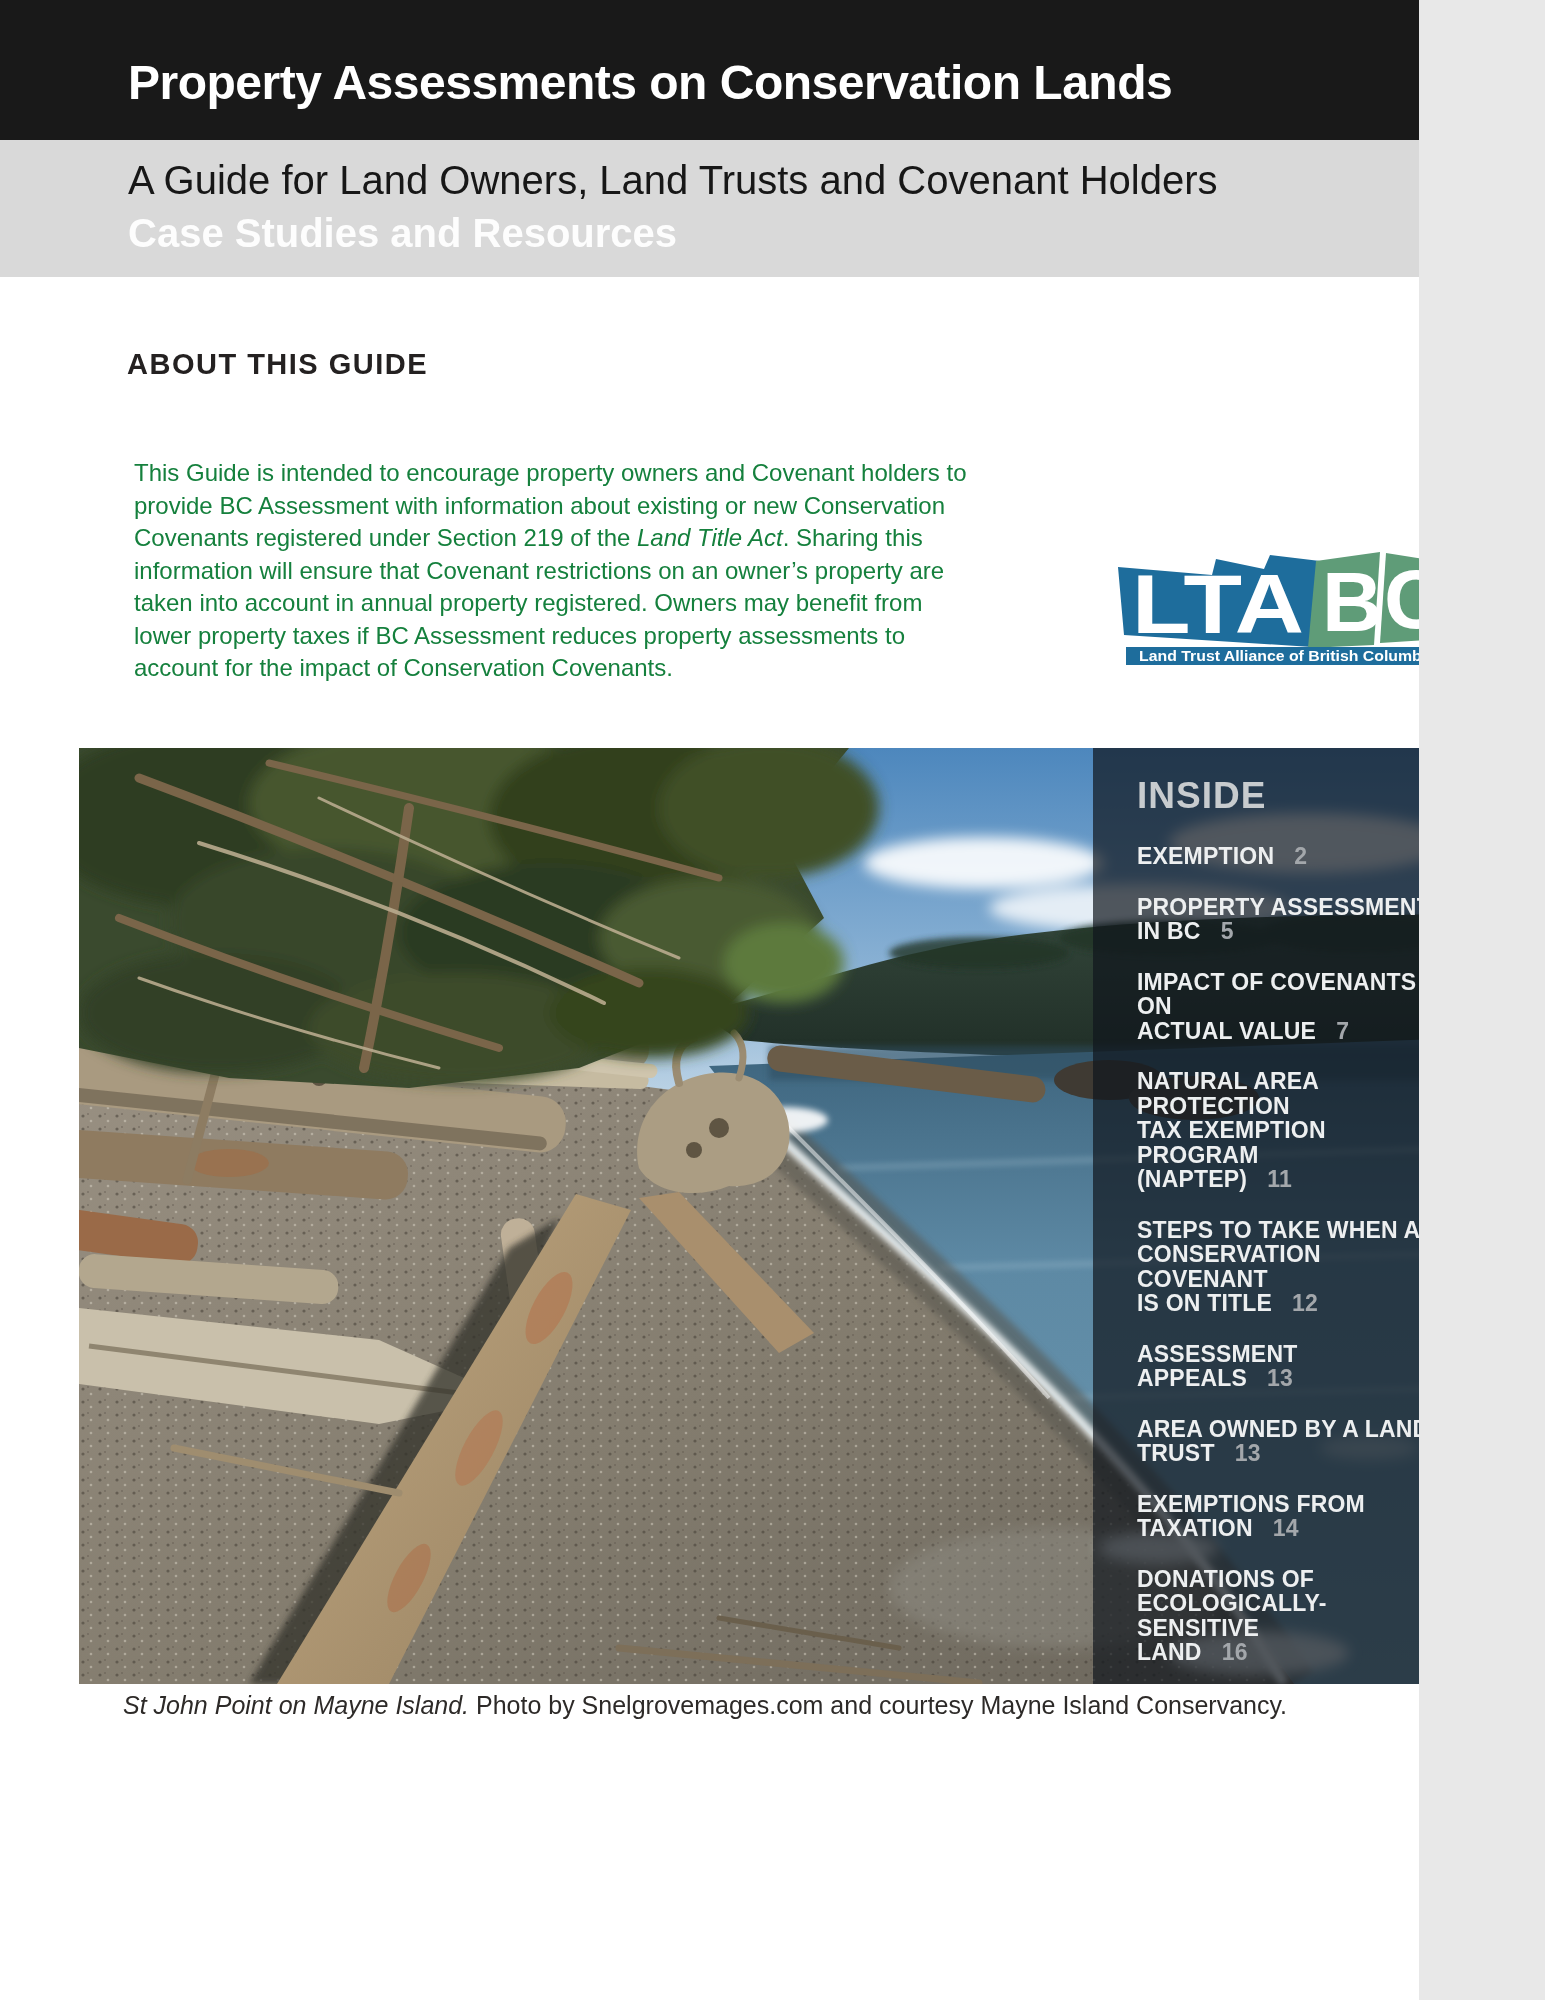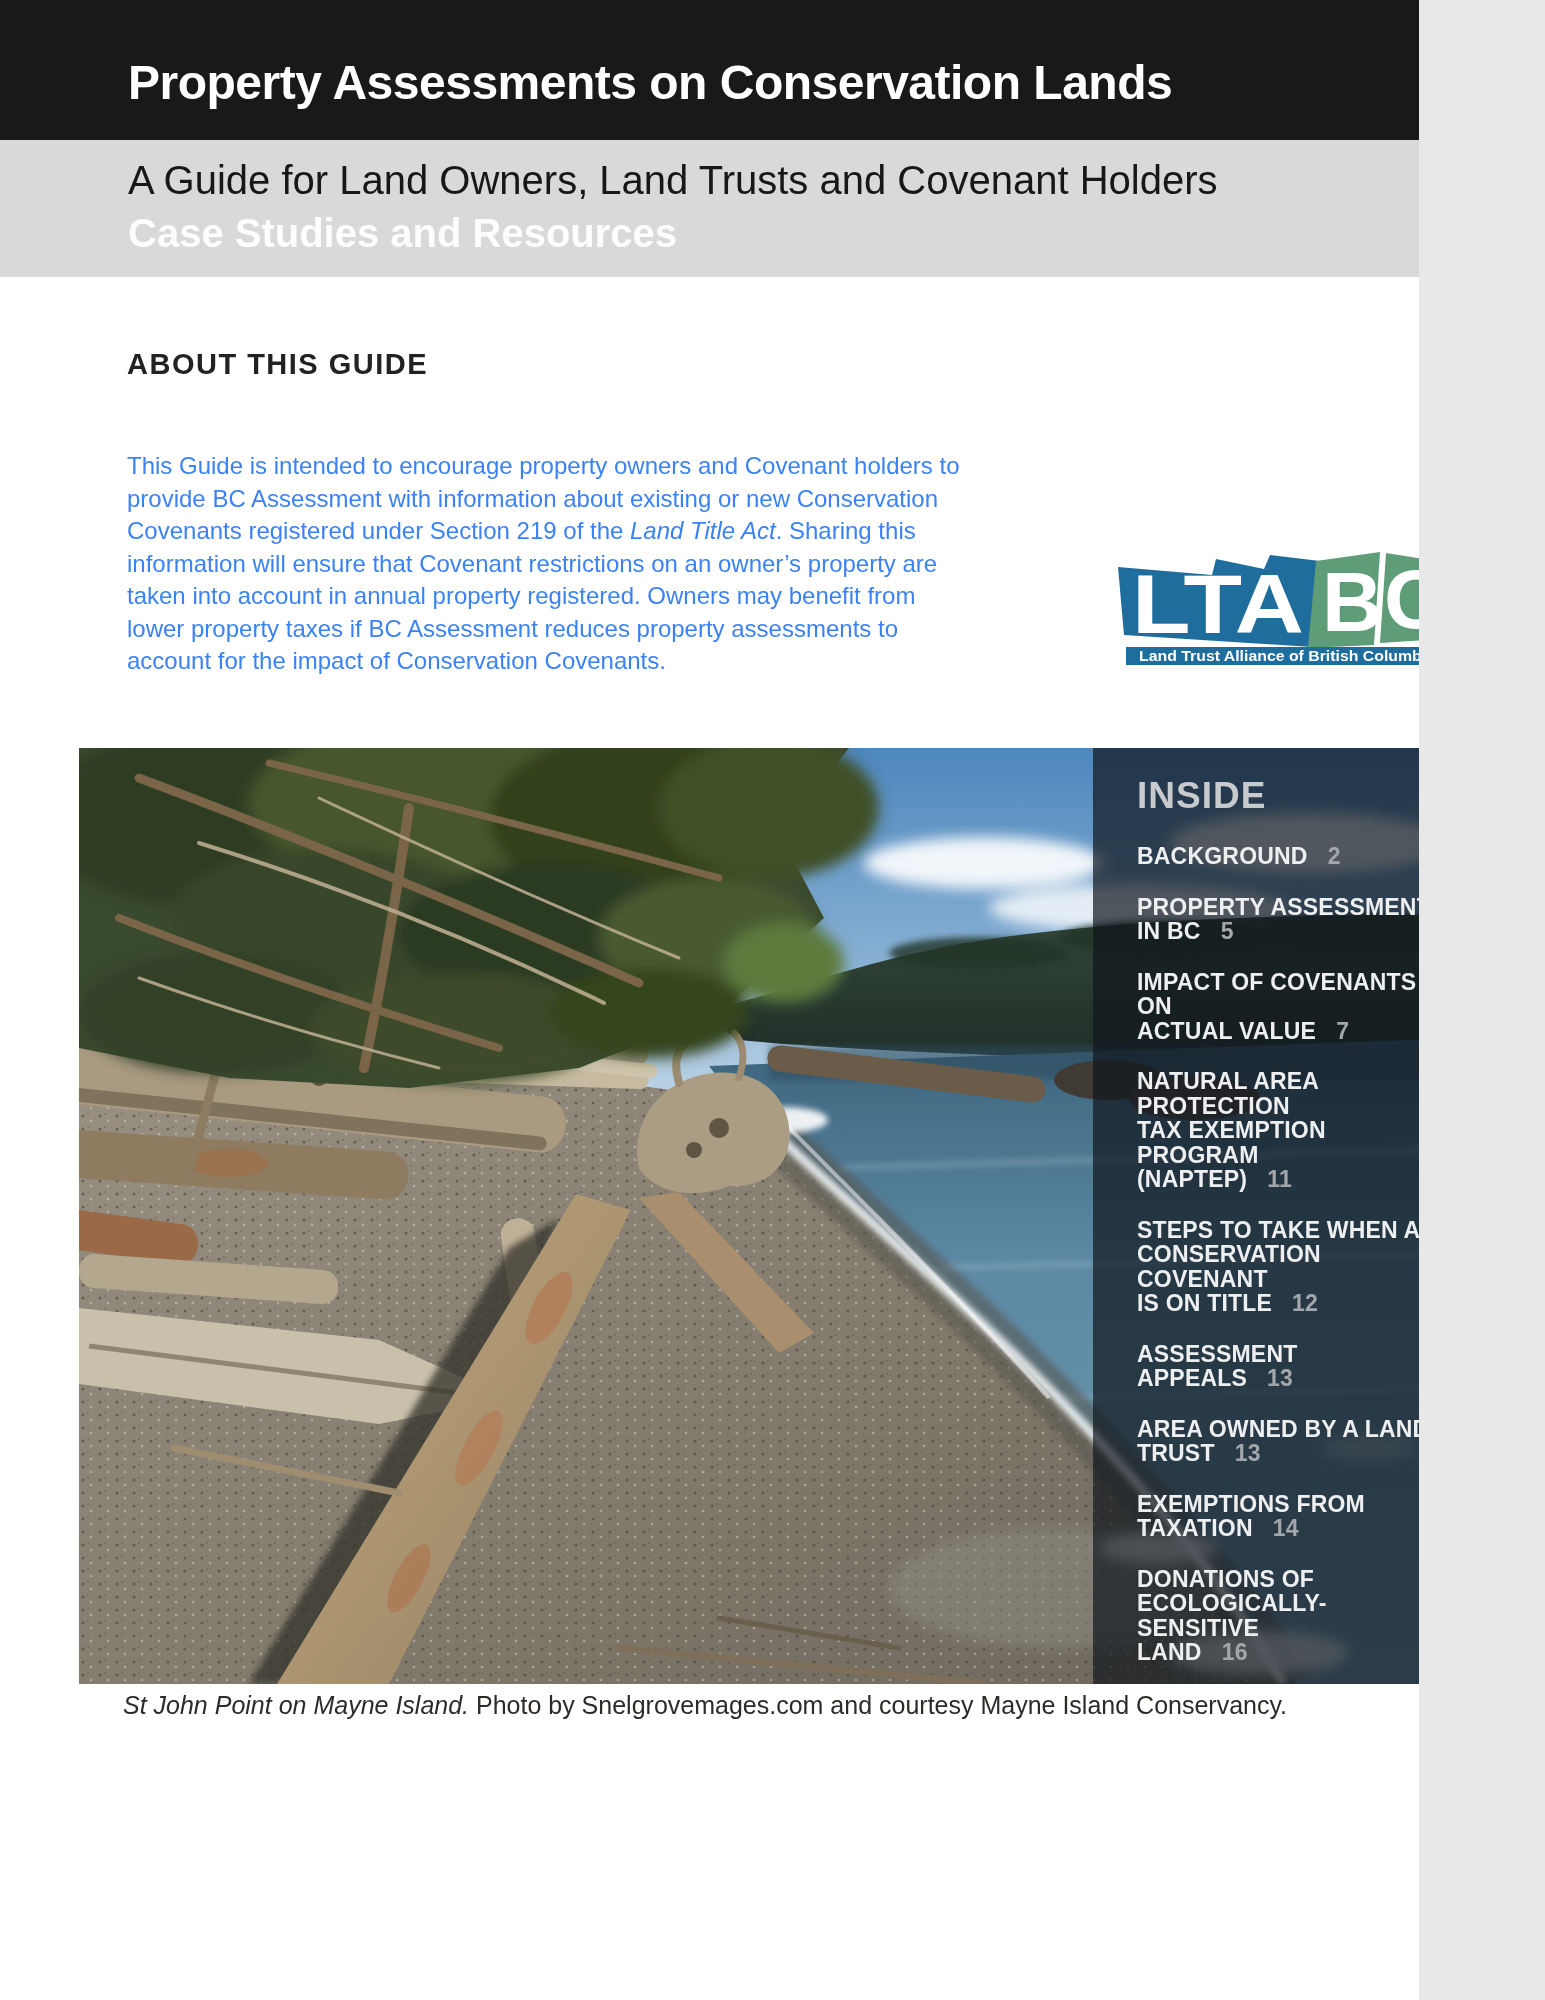--- a/index.html
+++ b/index.html
@@ -14,22 +14,22 @@
   
   .subbar{position:absolute;left:0;top:140px;width:100%;height:137px;background:#d9d9d9;}
   .sub1{position:absolute;left:128px;top:156px;margin:0;font-size:40px;line-height:48px;
         font-weight:normal;color:#171717;white-space:nowrap;}
   .sub2{position:absolute;left:128px;top:209px;margin:0;font-size:40px;line-height:48px;
         font-weight:bold;color:#fdfdfd;white-space:nowrap;}
 
   
   .about-h{position:absolute;left:127px;top:347px;margin:0;font-size:29px;line-height:34px;
            font-weight:bold;letter-spacing:1.5px;color:#242121;white-space:nowrap;}
-  .body-p{position:absolute;left:127px;top:450px;margin:0;font-size:24px;line-height:32.5px;
-          color:#3b82f6;white-space:pre-line;}
+  .body-p{position:absolute;left:127px;top:450px;margin:7px;font-size:24px;line-height:32.5px;
+          color:#15803d;white-space:pre-line;}
   .body-p i{font-style:italic;}
 
   
   .logo{position:absolute;left:1116px;top:551px;width:334px;height:114px;}
   .logo svg{display:block;}
   .logo text{font-family:"Liberation Sans",sans-serif;font-weight:bold;fill:#ffffff;}
 
   
   .hero{position:absolute;left:79px;top:748px;width:1387px;height:936px;margin:0;overflow:hidden;
         background:#7d8a8c;}
@@ -232,21 +232,21 @@
       <g stroke="#b9ab8e" fill="none" stroke-linecap="round" opacity="0.9">
         <path d="M120,95 Q330,160 525,255" stroke-width="4"></path>
         <path d="M240,50 Q430,140 600,210" stroke-width="3"></path>
         <path d="M60,230 Q200,280 360,320" stroke-width="3"></path>
       </g>
     </svg>
 
     <aside class="toc">
       <div class="toc-title">INSIDE</div>
       <ul class="toc-list">
-          <li class="toc-item"><span class="toc-label">BACKGROUND</span><span class="toc-num">2</span></li>
+          <li class="toc-item"><span class="toc-label">EXEMPTION</span><span class="toc-num">2</span></li>
           <li class="toc-item"><span class="toc-label">PROPERTY ASSESSMENT
 IN BC</span><span class="toc-num">5</span></li>
           <li class="toc-item"><span class="toc-label">IMPACT OF COVENANTS ON
 ACTUAL VALUE</span><span class="toc-num">7</span></li>
           <li class="toc-item"><span class="toc-label">NATURAL AREA PROTECTION
 TAX EXEMPTION PROGRAM
 (NAPTEP)</span><span class="toc-num">11</span></li>
           <li class="toc-item"><span class="toc-label">STEPS TO TAKE WHEN A
 CONSERVATION COVENANT
 IS ON TITLE</span><span class="toc-num">12</span></li>

